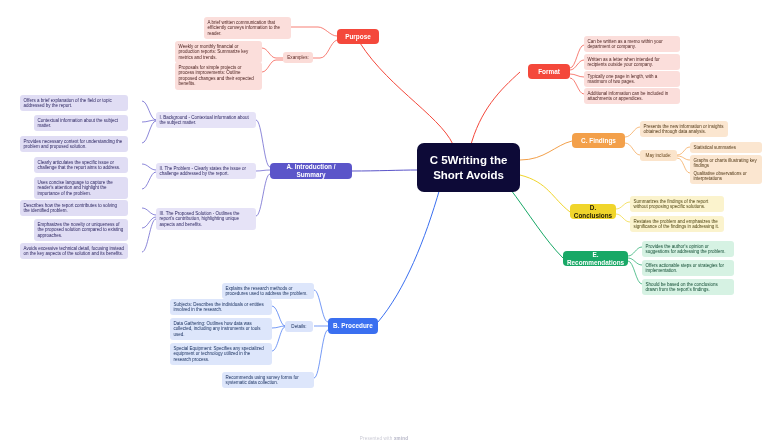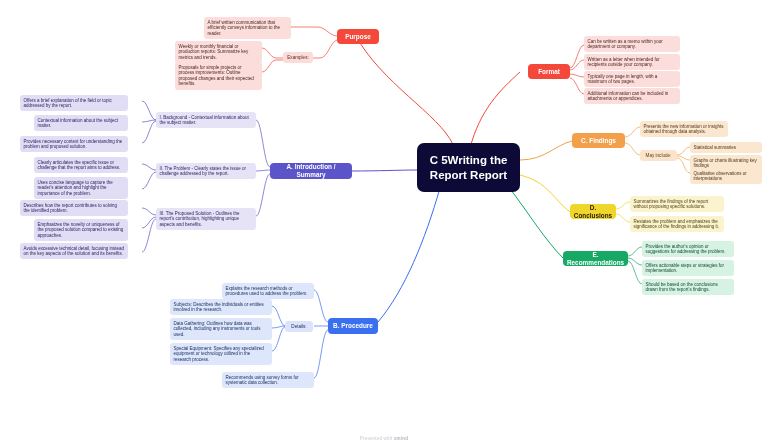--- a/index.html
+++ b/index.html
@@ -143,21 +143,21 @@
     <path d="M156,219 C150,219 148,252 142,252" stroke="#5b55c9" stroke-width=".7" fill="none"></path>
 
     <path d="M328,322 C322,322 320,290 314,290" stroke="#3a6ff0" stroke-width=".7" fill="none"></path>
     <path d="M328,326 C322,326 320,326 314,326" stroke="#3a6ff0" stroke-width=".7" fill="none"></path>
     <path d="M328,330 C322,330 320,378 314,378" stroke="#3a6ff0" stroke-width=".7" fill="none"></path>
     <path d="M285,326 C280,326 278,306 272,306" stroke="#3a6ff0" stroke-width=".7" fill="none"></path>
     <path d="M285,326 C280,326 278,328 272,328" stroke="#3a6ff0" stroke-width=".7" fill="none"></path>
     <path d="M285,327 C280,327 278,351 272,351" stroke="#3a6ff0" stroke-width=".7" fill="none"></path>
   </svg>
 
-  <div class="node central" style="left:417px;top:143px;width:103px;height:49px;">C 5Writing the Report Report</div>
+  <div class="node central" style="left:417px;top:143px;width:103px;height:49px;">C 5Writing the Short Avoids</div>
 
   <div class="node branch purpose" style="left:337px;top:29px;width:42px;height:15px;">Purpose</div>
 
   <div class="node leaf red" style="left:204px;top:17px;width:87px;">A brief written communication that efficiently conveys information to the reader.</div>
 
   <div class="node sub red" style="left:283px;top:52px;width:30px;height:11px;">Examples:</div>
 
   <div class="node leaf red" style="left:175px;top:41px;width:87px;">Weekly or monthly financial or production reports: Summarize key metrics and trends.</div>
   <div class="node leaf red" style="left:175px;top:62px;width:87px;">Proposals for simple projects or process improvements: Outline proposed changes and their expected benefits.</div>
 

